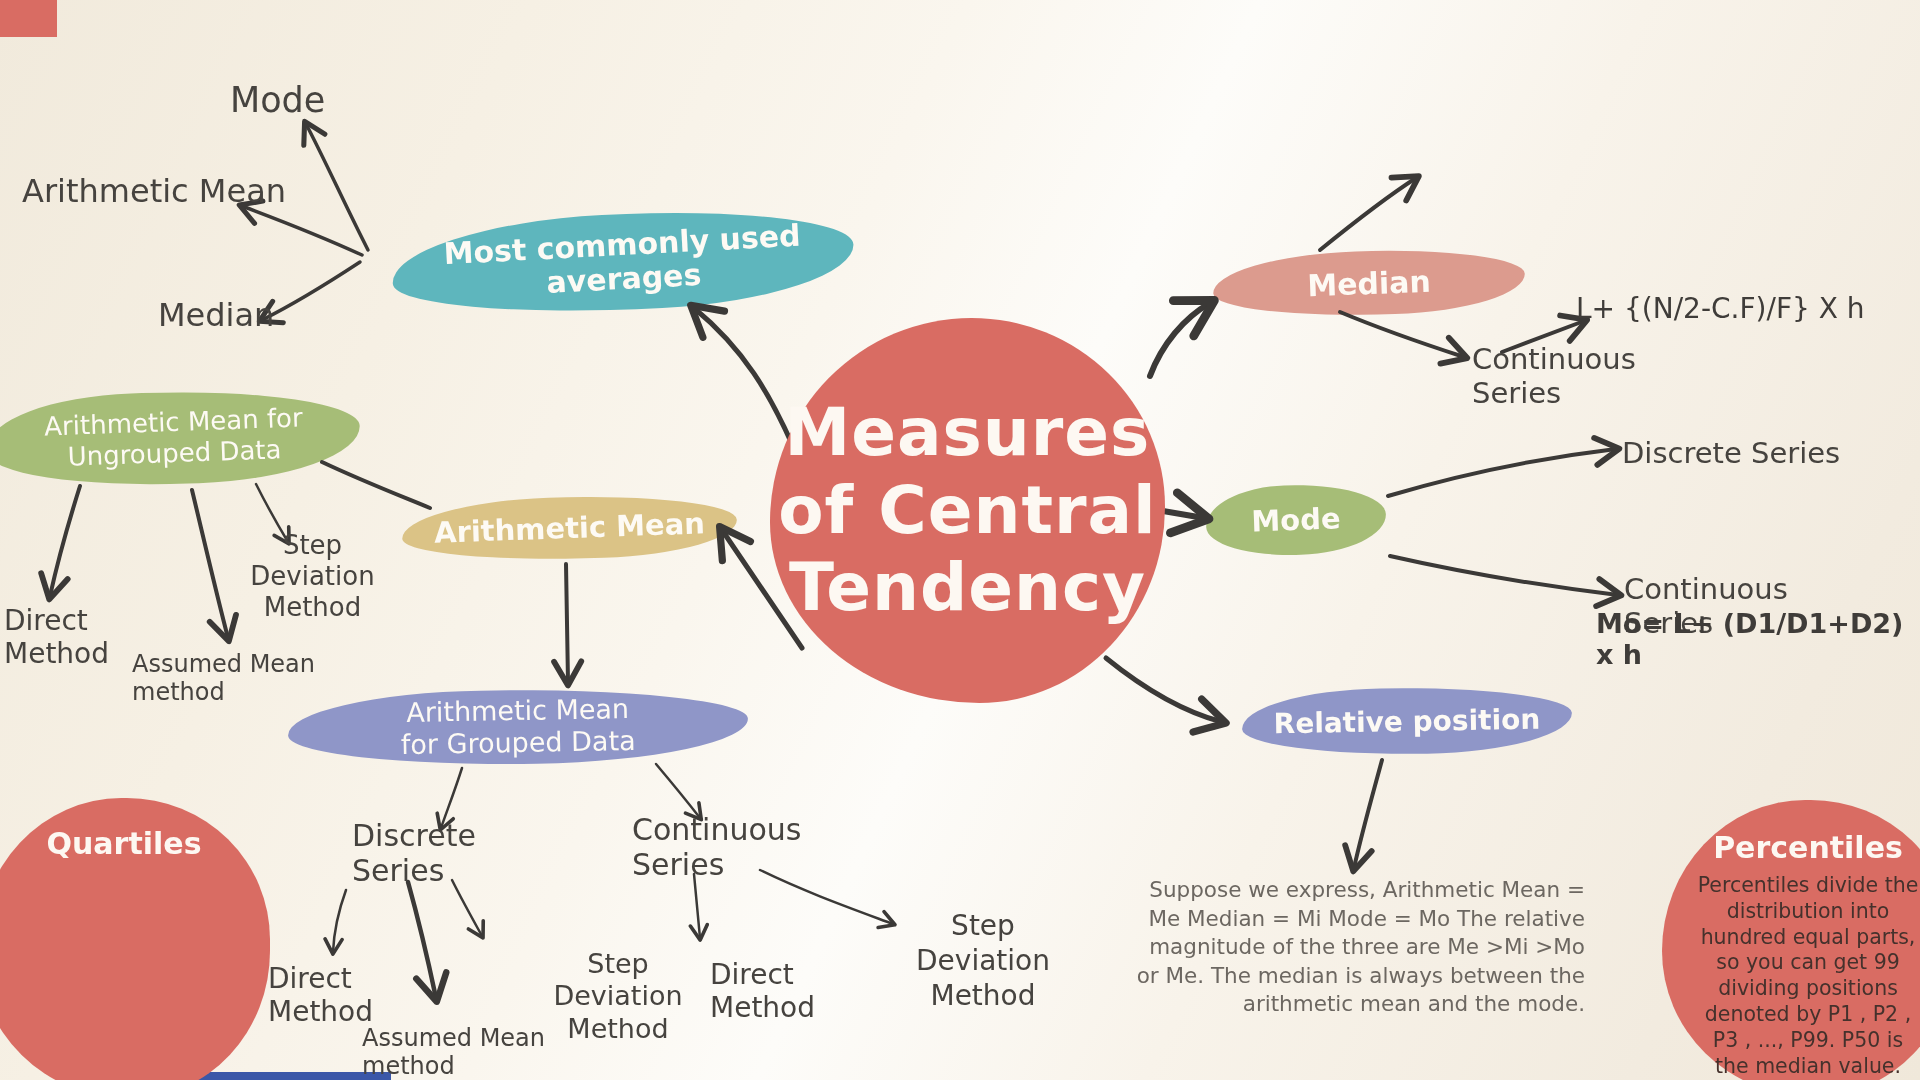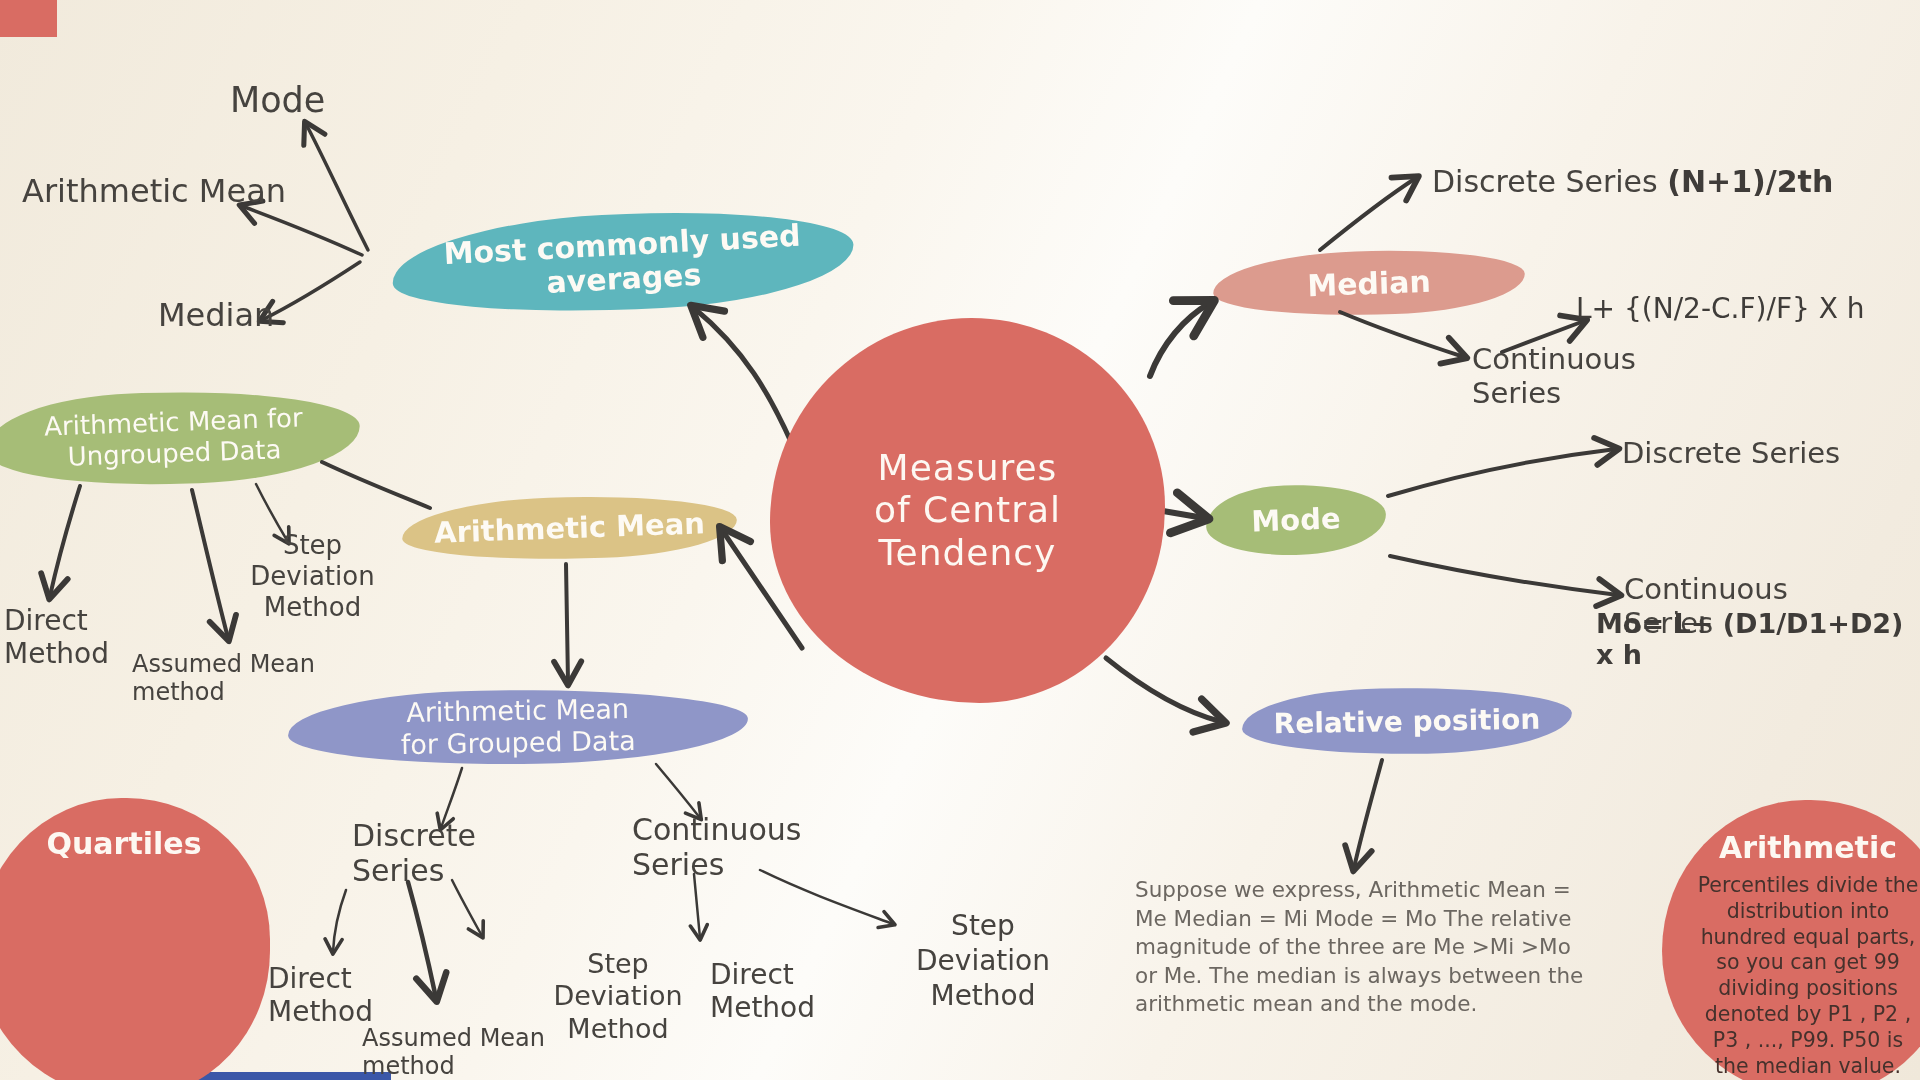--- a/index.html
+++ b/index.html
@@ -14,21 +14,21 @@
   
   .corner-red{left:0;top:0;width:57px;height:37px;background:#d96c63;}
   .bottom-blue{left:95px;top:1072px;width:296px;height:8px;background:#3b57a8;}
   
   .center-bubble{
     left:770px;top:318px;width:395px;height:385px;background:#d96c63;
     border-radius:51% 49% 47% 53% / 53% 49% 51% 47%;
     display:flex;align-items:center;justify-content:center;text-align:center;
   }
   .center-bubble .title{
-    color:#fdf8f2;font-size:36px;font-weight:400;line-height:1.18;letter-spacing:1px;
+    color:#fdf8f2;font-size:66px;font-weight:700;line-height:1.18;letter-spacing:1px;
   }
   
   .brush{display:flex;align-items:center;justify-content:center;text-align:center;
     color:#fdfaf4;font-weight:700;}
   .brush-teal{left:392px;top:214px;width:462px;height:96px;background:#5eb6bd;
     border-radius:46% 54% 42% 58% / 60% 44% 56% 40%;transform:rotate(-3deg);font-size:30px;line-height:1.15;}
   .brush-green-left{left:-12px;top:392px;width:372px;height:92px;background:#a6bd77;
     border-radius:40% 60% 45% 55% / 55% 45% 58% 42%;transform:rotate(-2deg);font-size:26px;line-height:1.2;font-weight:400;}
   .brush-tan{left:402px;top:497px;width:335px;height:62px;background:#dbc386;
     border-radius:44% 56% 40% 60% / 58% 46% 54% 42%;transform:rotate(-2deg);font-size:29px;}
@@ -55,21 +55,21 @@
   .lbl-step-d{left:528px;top:948px;width:180px;font-size:27px;text-align:center;line-height:1.2;}
   .lbl-direct-c{left:710px;top:958px;width:180px;font-size:28px;}
   .lbl-step-c{left:888px;top:908px;width:190px;font-size:28px;text-align:center;line-height:1.25;}
   .lbl-med-discrete{left:1432px;top:164px;width:440px;font-size:30px;}
   .lbl-med-discrete b{font-weight:700;color:#3f3c39;}
   .lbl-med-formula{left:1576px;top:292px;width:340px;font-size:28px;font-weight:400;color:#3f3c39;}
   .lbl-med-continuous{left:1472px;top:342px;width:250px;font-size:29px;}
   .lbl-mode-discrete{left:1622px;top:436px;width:230px;font-size:29px;}
   .lbl-mode-continuous{left:1624px;top:572px;width:250px;font-size:29px;}
   .lbl-mode-formula{left:1596px;top:608px;width:330px;font-size:27px;font-weight:700;color:#3f3c39;}
-  .rel-note{left:1135px;top:876px;width:450px;font-size:21.5px;line-height:1.33;text-align:left;color:#6c6761;}
+  .rel-note{left:1135px;top:876px;width:450px;font-size:21.5px;line-height:1.33;text-align:right;color:#6c6761;}
   
   .info-circle{background:#d96c63;border-radius:50% 50% 48% 52% / 52% 48% 50% 50%;
     display:flex;flex-direction:column;align-items:center;text-align:center;}
   .qcircle{left:-22px;top:798px;width:292px;height:300px;padding-top:28px;box-sizing:border-box;}
   .pcircle{left:1662px;top:800px;width:292px;height:296px;padding-top:30px;box-sizing:border-box;}
   .info-title{color:#fdf8f2;font-weight:700;font-size:30px;margin-bottom:8px;}
   .info-body{color:#45312c;font-size:20.5px;line-height:1.26;width:235px;}
   .pcircle .info-body{width:230px;}
   
   svg.arrows{position:absolute;left:0;top:0;pointer-events:none;}
@@ -160,35 +160,31 @@
   <div class="abs lbl lbl-discrete-grouped">Discrete Series</div>
   <div class="abs lbl lbl-continuous-grouped">Continuous Series</div>
   <div class="abs lbl lbl-direct-d">Direct Method</div>
   <div class="abs lbl lbl-assumed-d">Assumed Mean method</div>
   <div class="abs lbl lbl-step-d pre">Step Deviation
 Method</div>
   <div class="abs lbl lbl-direct-c">Direct Method</div>
   <div class="abs lbl lbl-step-c pre">Step Deviation
 Method</div>
 
-  <div class="abs lbl lbl-med-discrete">
-    <span>Discrete Series</span>
-    <b>(N+1)/2th</b>
-  </div>
   <div class="abs lbl lbl-med-formula">L+ {(N/2-C.F)/F} X h</div>
   <div class="abs lbl lbl-med-continuous">Continuous Series</div>
 
   <div class="abs lbl lbl-mode-discrete">Discrete Series</div>
   <div class="abs lbl lbl-mode-continuous">Continuous Series</div>
   <div class="abs lbl lbl-mode-formula">Mo= L+ (D1/D1+D2) x h</div>
 
   <div class="abs rel-note">Suppose we express, Arithmetic Mean = Me Median = Mi Mode = Mo The relative magnitude of the three are Me &gt;Mi &gt;Mo or Me. The median is always between the arithmetic mean and the mode.</div>
 
   <div class="abs info-circle qcircle">
     <div class="info-title">Quartiles</div>
   </div>
 
   <div class="abs info-circle pcircle">
-    <div class="info-title">Arithmetic</div>
+    <div class="info-title">Percentiles</div>
     <div class="info-body">Percentiles divide the distribution into hundred equal parts, so you can get 99 dividing positions denoted by P1 , P2 , P3 , ..., P99. P50 is the median value.</div>
   </div>
 
 </div>
 
 </body></html>

